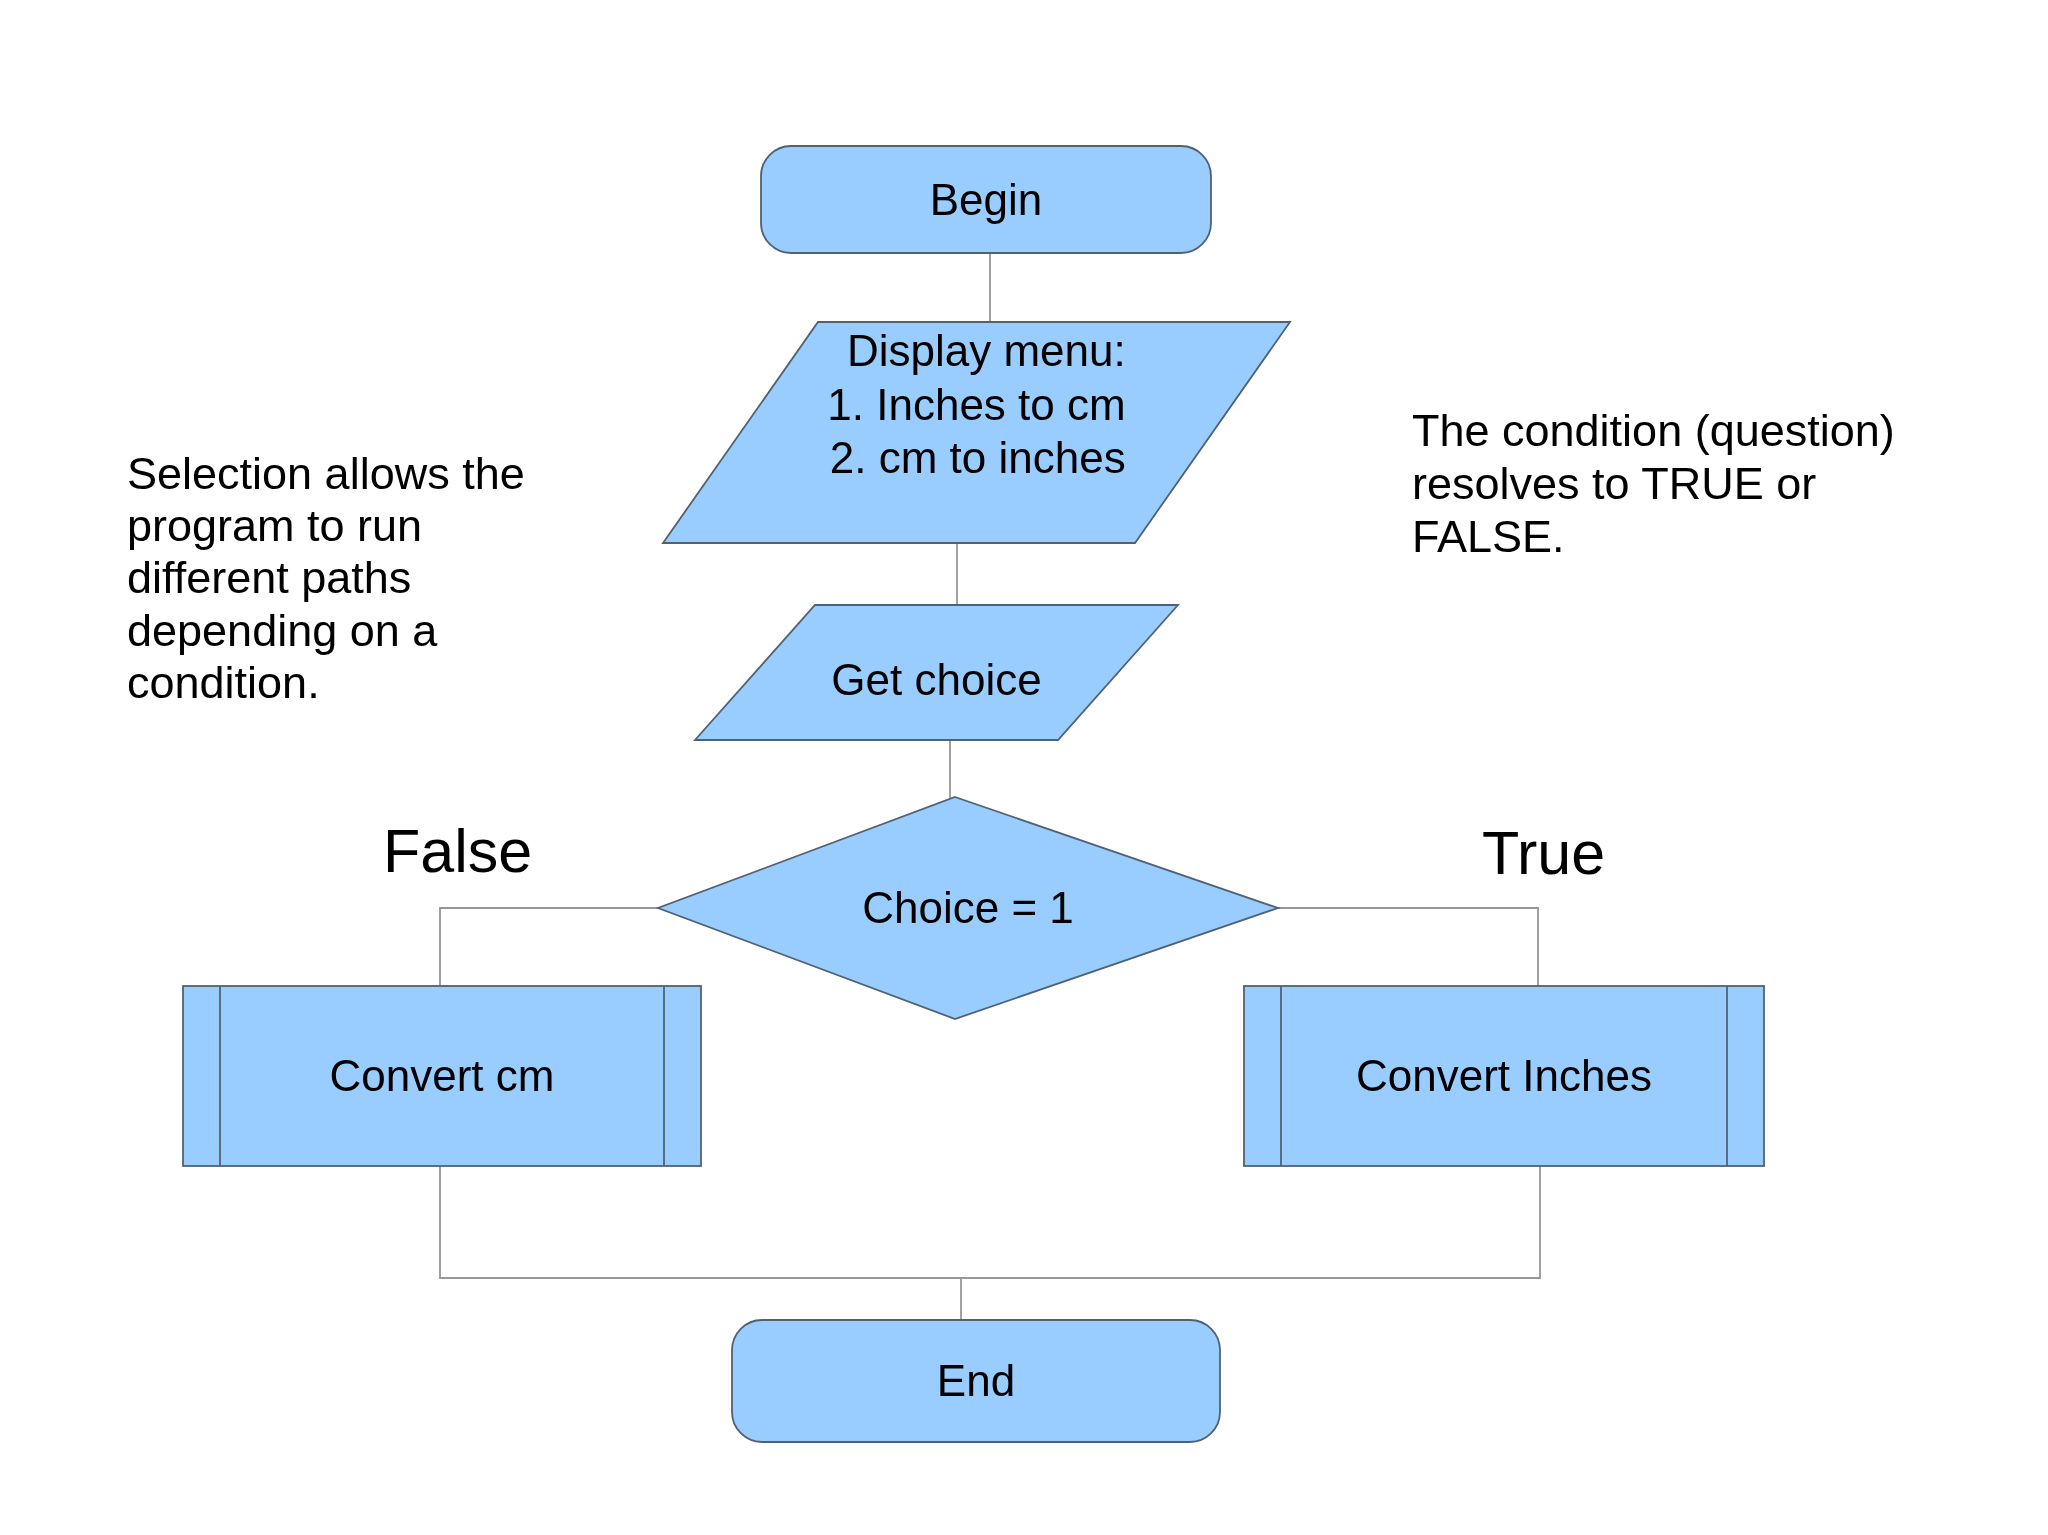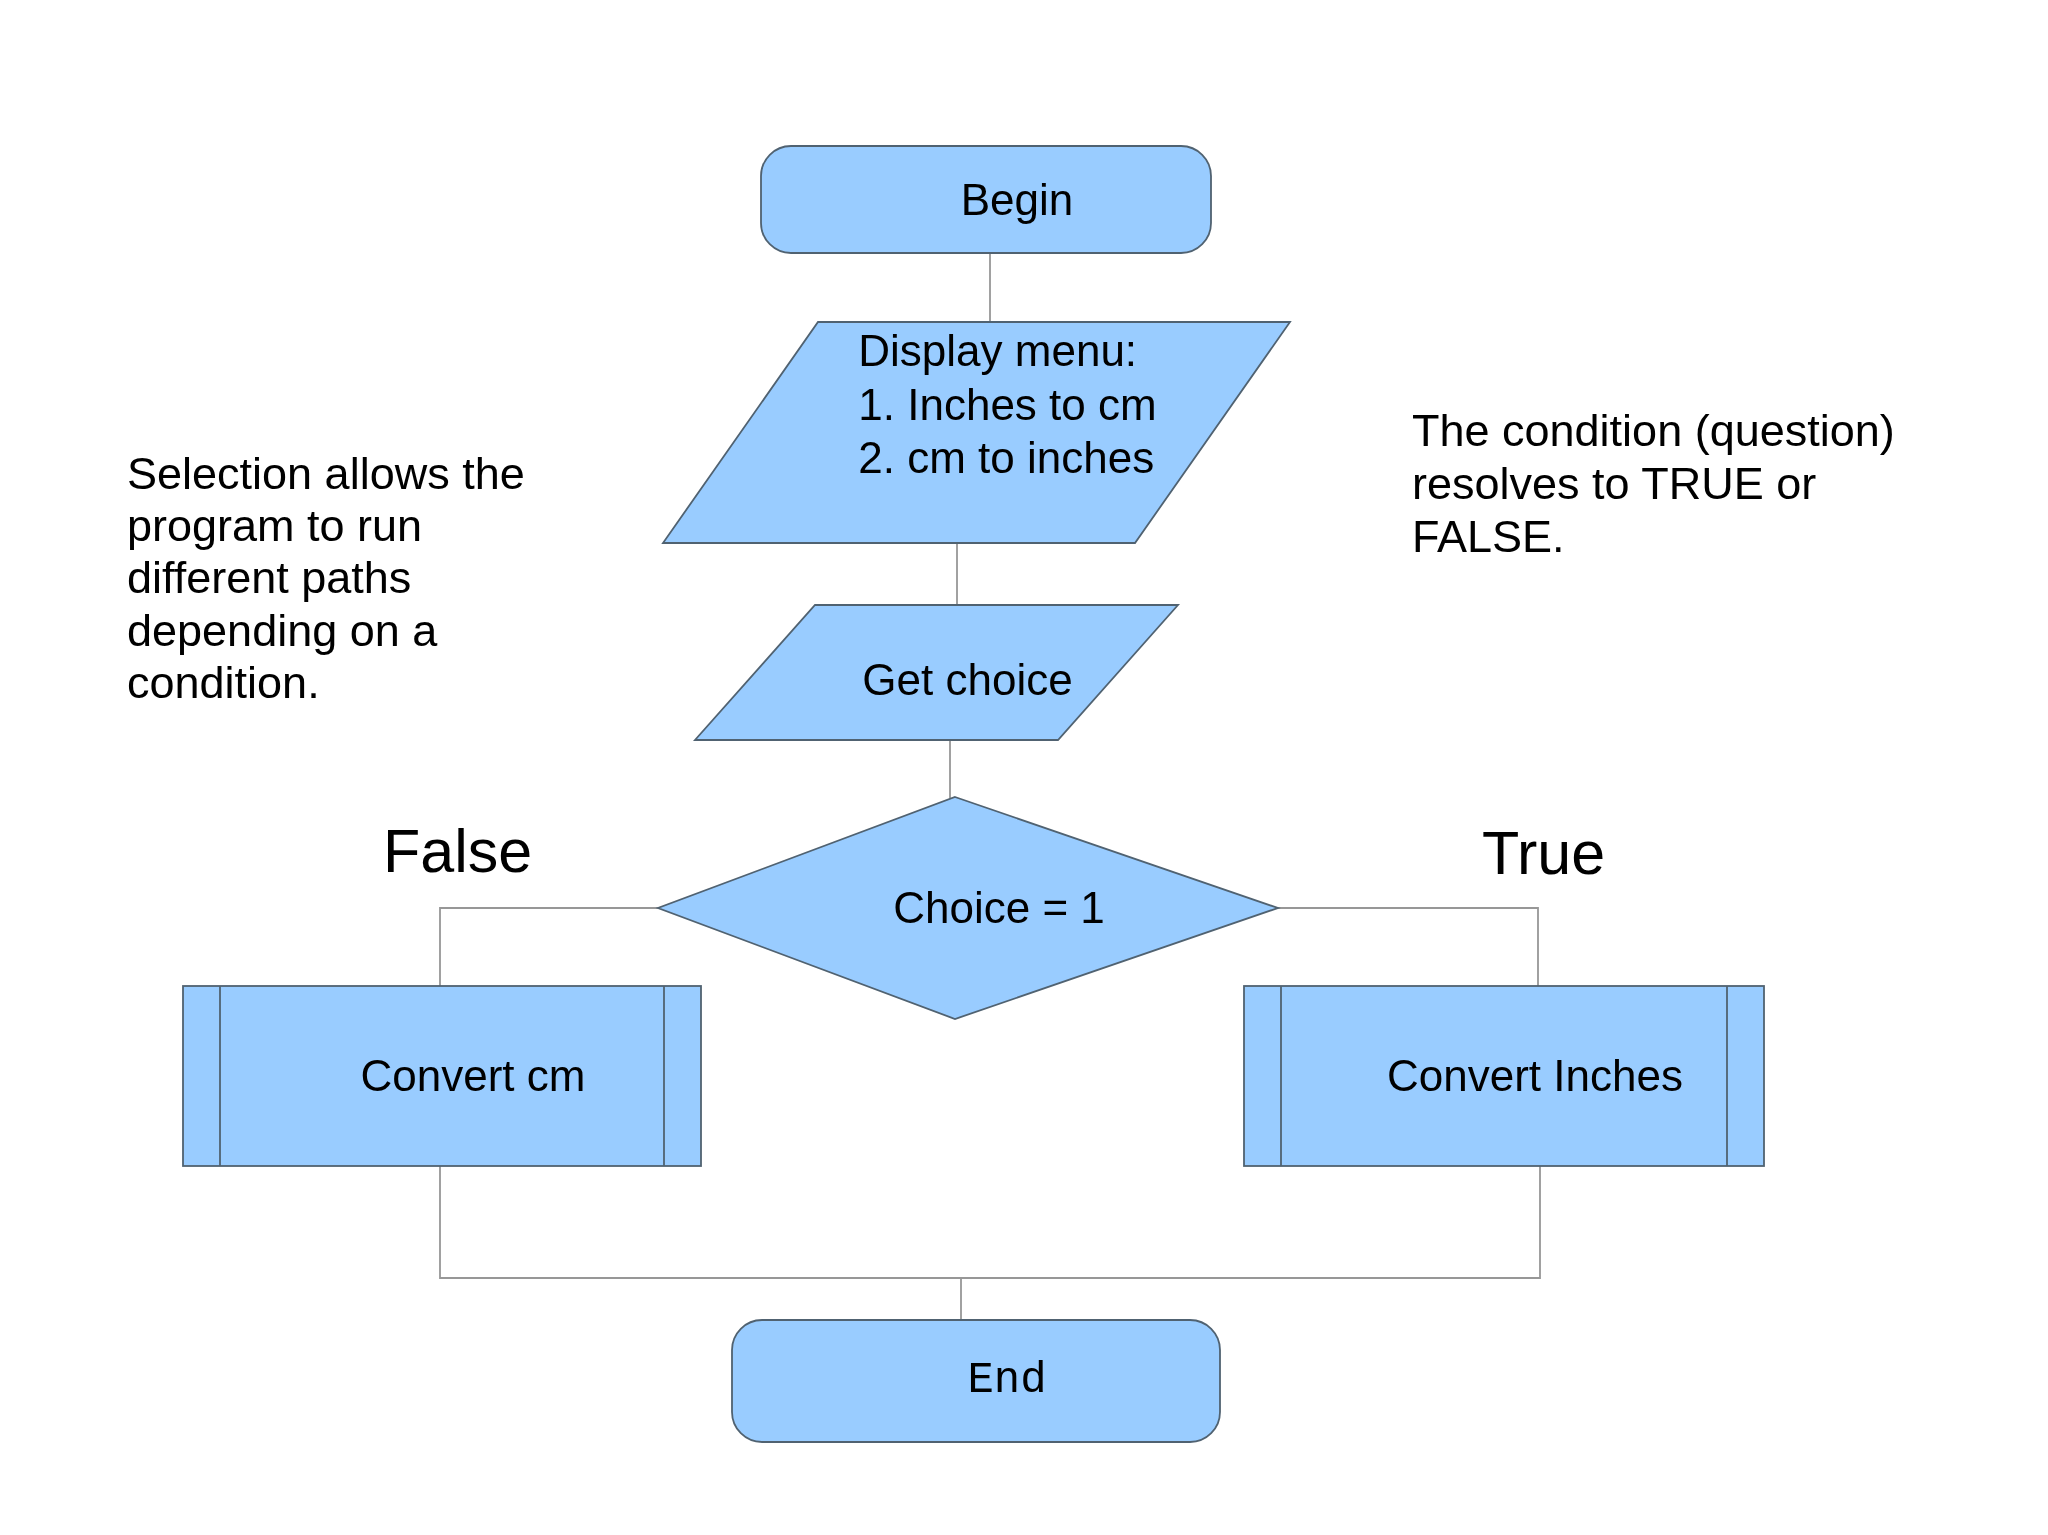--- a/index.html
+++ b/index.html
@@ -20,35 +20,34 @@
   svg.flow {
     position: absolute;
     left: 0;
     top: 0;
   }
   .lbl {
     position: absolute;
     display: flex;
     align-items: center;
     justify-content: center;
-    text-align: left;
+    text-align: right;
     color: #000000;
     font-size: 44px;
     line-height: 1.22;
     white-space: pre-line;
     pointer-events: none;
-    padding-left: 31px;
   }
   #lbl-begin          { left: 761px;  top: 146px;  width: 450px; height: 107px; }
   #lbl-display-menu   { left: 663px;  top: 322px;  width: 627px; height: 165px; }
   #lbl-get-choice     { left: 695px;  top: 605px;  width: 483px; height: 150px; }
   #lbl-choice         { left: 658px;  top: 797px;  width: 620px; height: 222px; }
   #lbl-convert-cm     { left: 183px;  top: 986px;  width: 518px; height: 180px; }
   #lbl-convert-inches { left: 1244px; top: 986px;  width: 520px; height: 180px; }
-  #lbl-end            { left: 732px;  top: 1320px; width: 488px; height: 122px; font-family: Liberation Mono, monospace; }
+  #lbl-end            { left: 732px;  top: 1320px; width: 488px; height: 122px; }
 
   .branch-lbl {
     position: absolute;
     color: #000000;
     font-size: 61px;
     white-space: nowrap;
   }
   #lbl-false { left: 383px;  top: 816px; }
   #lbl-true  { left: 1482px; top: 818px; }
 

